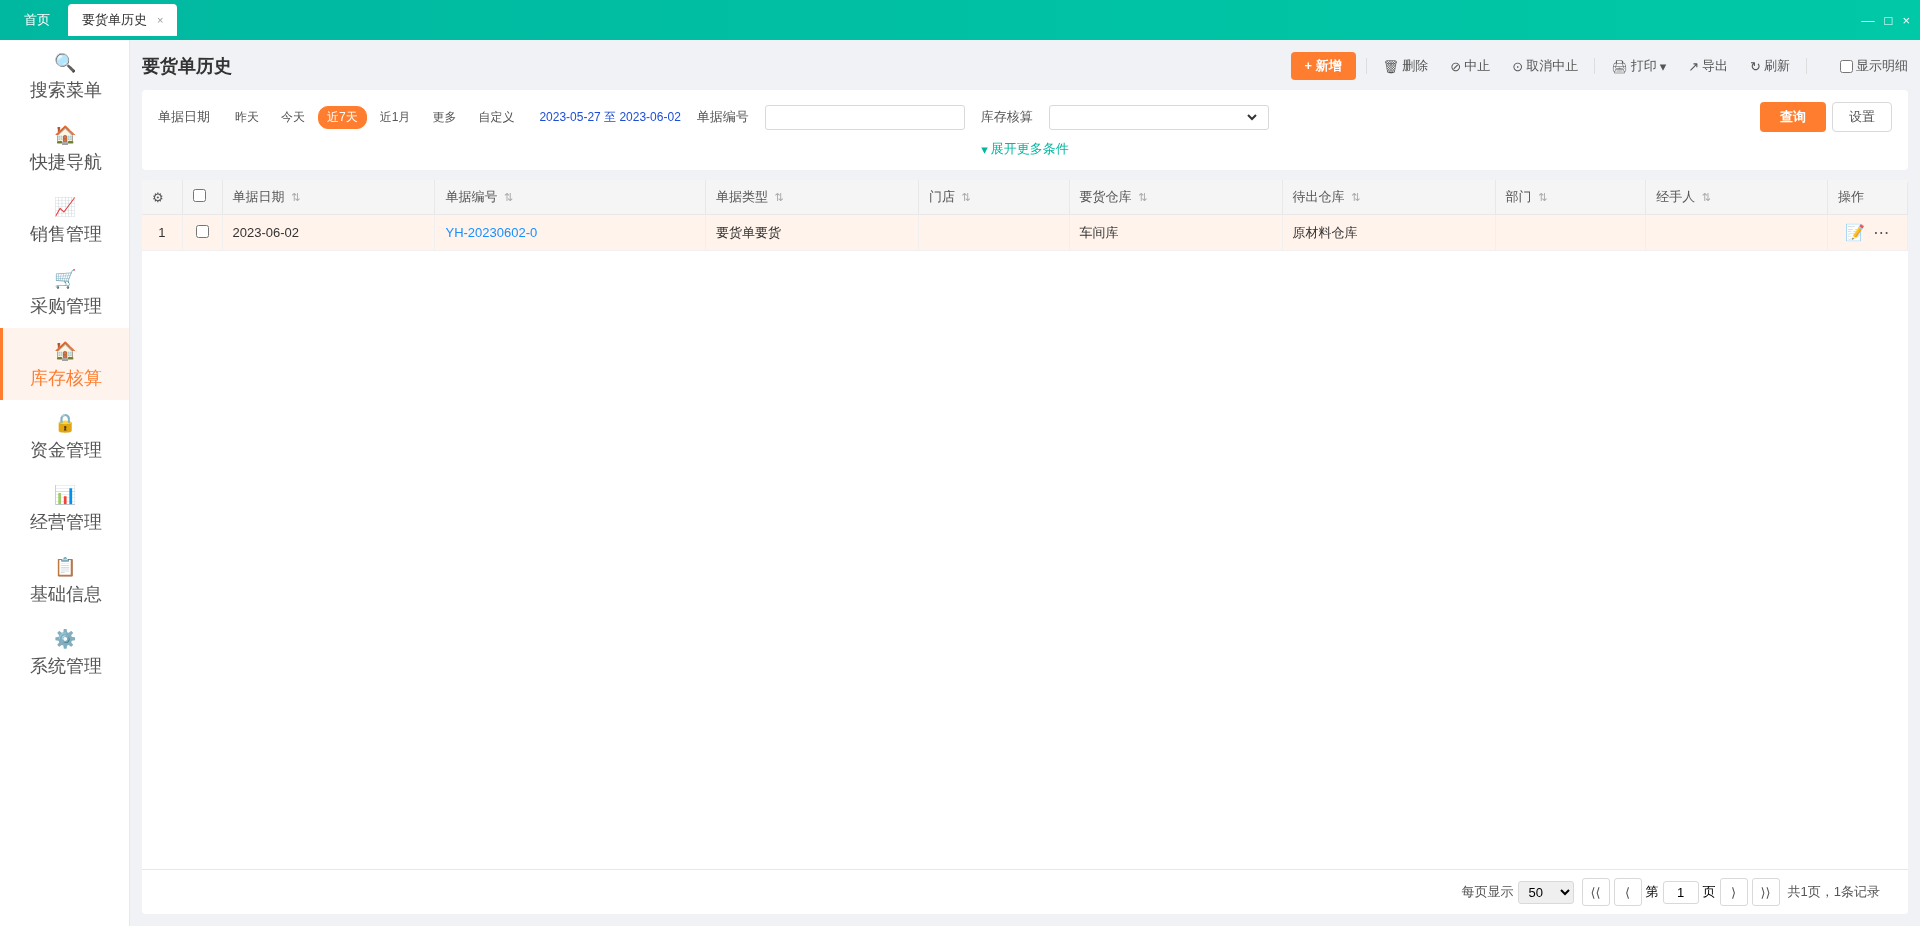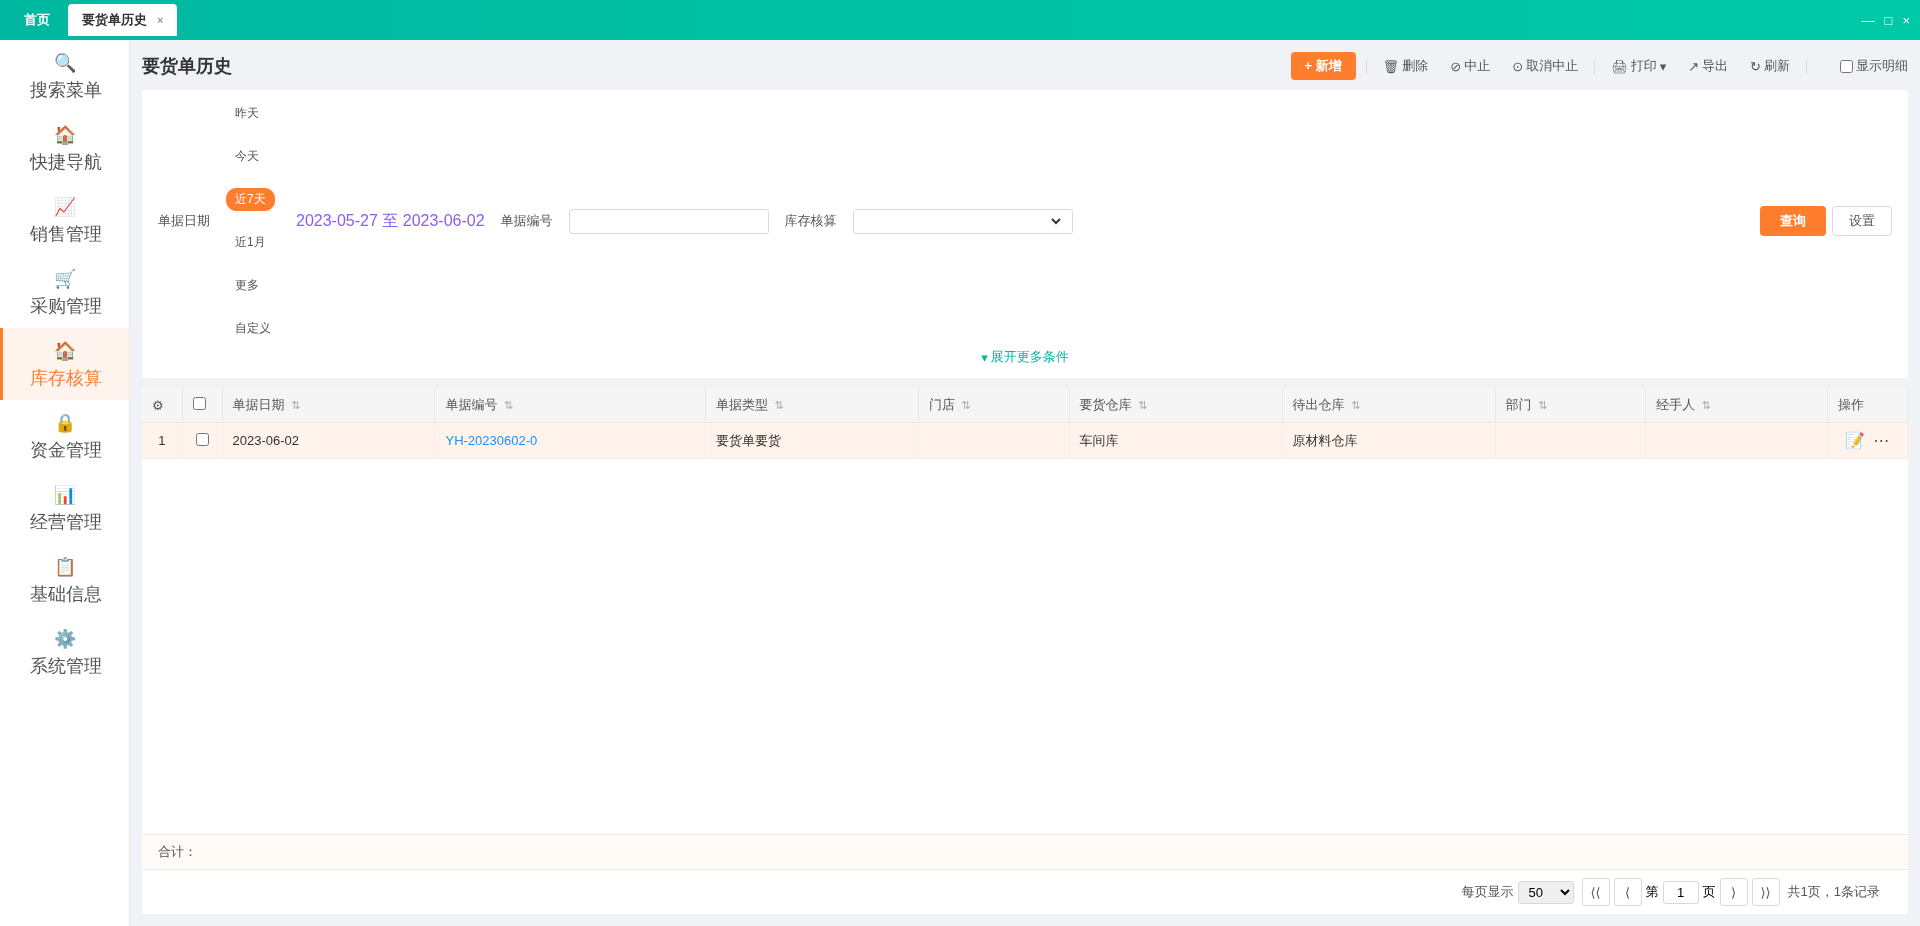--- a/index.html
+++ b/index.html
@@ -18,21 +18,20 @@
     .top-tab {
       height: 32px;
       padding: 0 14px;
       display: flex;
       align-items: center;
       border-radius: 4px 4px 0 0;
       cursor: pointer;
       color: #fff;
       font-size: 13px;
       gap: 6px;
-      font-weight: bold;
     }
     .top-tab.home { background: transparent; }
     .top-tab.active { background: #fff; color: #333; }
     .top-tab .close-icon { font-size: 11px; color: #999; cursor: pointer; margin-left: 4px; }
     .top-bar-right {
       margin-left: auto;
       display: flex;
       align-items: center;
       gap: 10px;
       color: #fff;
@@ -131,34 +130,33 @@
       gap: 16px;
       flex-wrap: wrap;
     }
     .filter-label {
       color: #555;
       font-size: 13px;
       white-space: nowrap;
     }
     .filter-date-btns {
       display: flex;
-      gap: 20px;
-      align-items: flex-start;
-      flex-direction: column;
+      gap: 4px;
+      align-items: center;
     }
     .date-btn {
       padding: 2px 8px;
       border-radius: 10px;
       cursor: pointer;
       font-size: 12px;
       color: #555;
       border: 1px solid transparent;
     }
     .date-btn.active { background: #ff7d2e; color: #fff; border-color: #ff7d2e; }
-    .date-range-text { font-size: 16px; color: #8b5cf6; }
+    .date-range-text { font-size: 12px; color: #1d4ed8; }
     .filter-input {
       border: 1px solid #d9d9d9;
       border-radius: 3px;
       padding: 4px 8px;
       width: 200px;
       outline: none;
       font-size: 13px;
       color: #333;
     }
     .filter-select-wrapper {
@@ -524,23 +522,20 @@
       <td></td>
       <td style="text-align:center;">
         <span class="op-icon" title="编辑">📝</span>
         <span class="op-icon" title="更多">⋯</span>
       </td>
     </tr>
             </tbody>
         </table>
       </div>
 
-      <div class="summary-row">
-        <span>合计：</span>
-      </div>
 
       <div class="pagination-bar">
         <div class="page-size-select">
           <span>每页显示</span>
           <select>
             <option value="50" selected="">50</option>
             <option value="10">10</option>
             <option value="20">20</option>
             <option value="100">100</option>
           </select>

